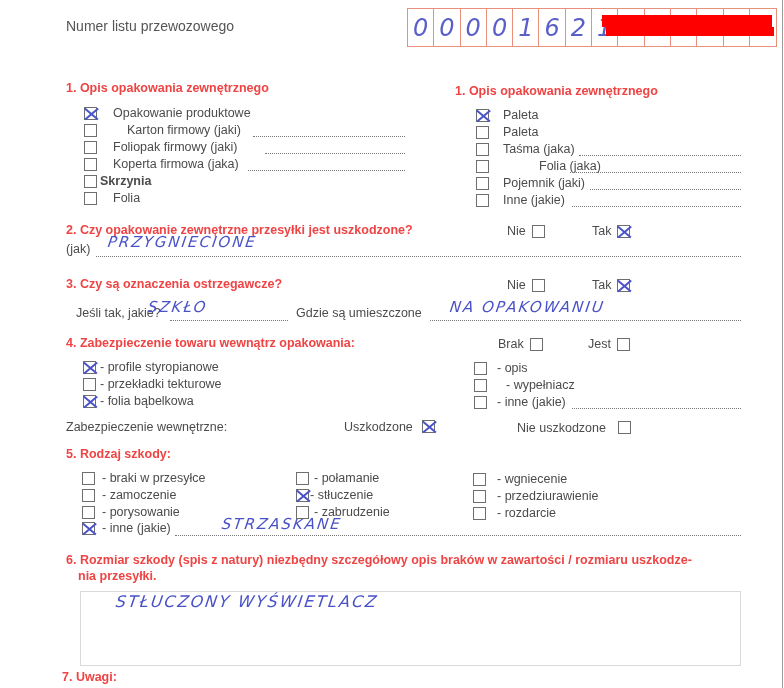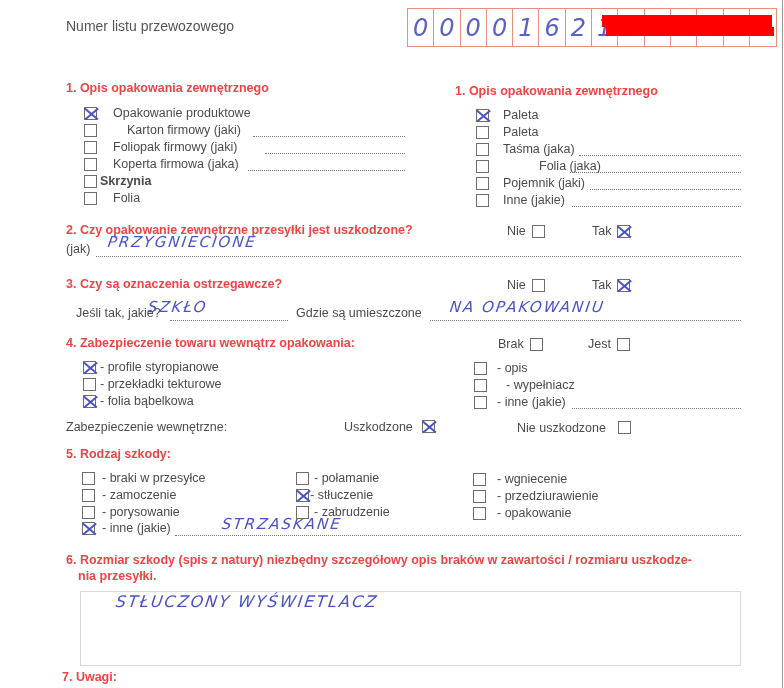--- a/index.html
+++ b/index.html
@@ -153,20 +153,20 @@
 <div class="cb checked" style="left:296px;top:489px;"></div>
 <div class="abs label" style="left:310px;top:488px;">- stłuczenie</div>
 <div class="cb" style="left:296px;top:506px;"></div>
 <div class="abs label" style="left:314px;top:505px;">- zabrudzenie</div>
 
 <div class="cb" style="left:473px;top:473px;"></div>
 <div class="abs label" style="left:497px;top:472px;">- wgniecenie</div>
 <div class="cb" style="left:473px;top:490px;"></div>
 <div class="abs label" style="left:497px;top:489px;">- przedziurawienie</div>
 <div class="cb" style="left:473px;top:507px;"></div>
-<div class="abs label" style="left:497px;top:506px;">- opakowanie</div>
+<div class="abs label" style="left:497px;top:506px;">- rozdarcie</div>
 
 <div class="abs head" style="left:66px;top:553px;">6. Rozmiar szkody (spis z natury) niezbędny szczegółowy opis braków w zawartości / rozmiaru uszkodze-</div>
 <div class="abs head" style="left:78px;top:569px;">nia przesyłki.</div>
 <div class="descbox"></div>
 <div class="abs hand" style="left:116px;top:592px;font-size:16px;">STŁUCZONY    WYŚWIETLACZ</div>
 
 <div class="abs head" style="left:62px;top:670px;">7. Uwagi:</div>
 
 </body></html>

